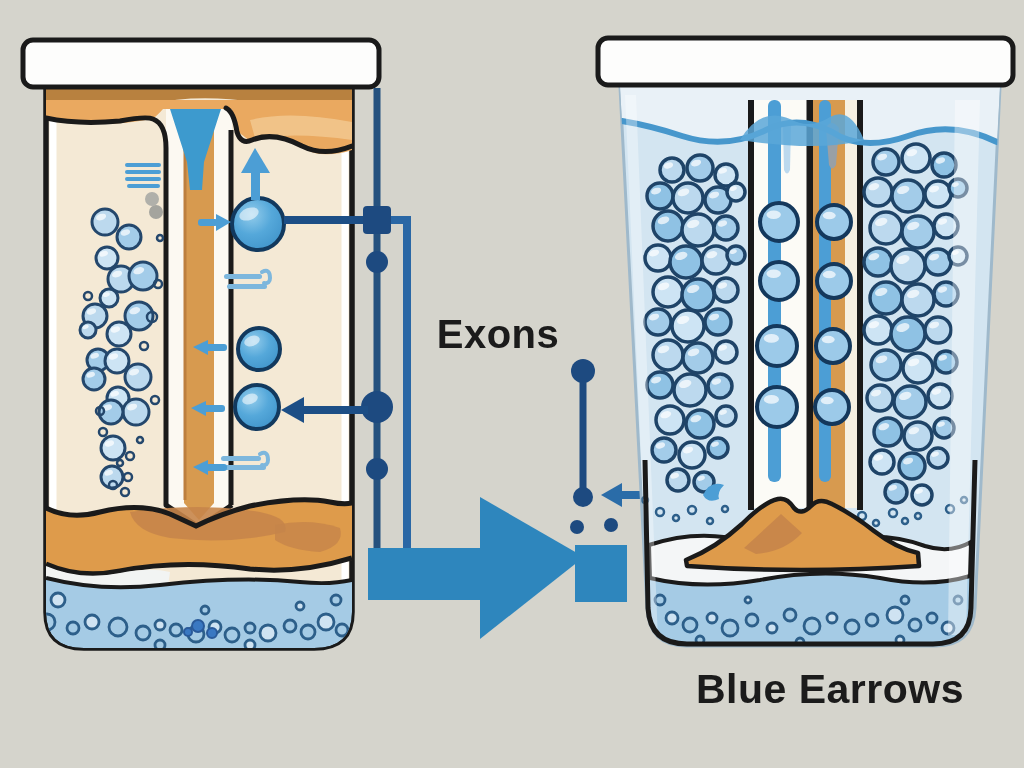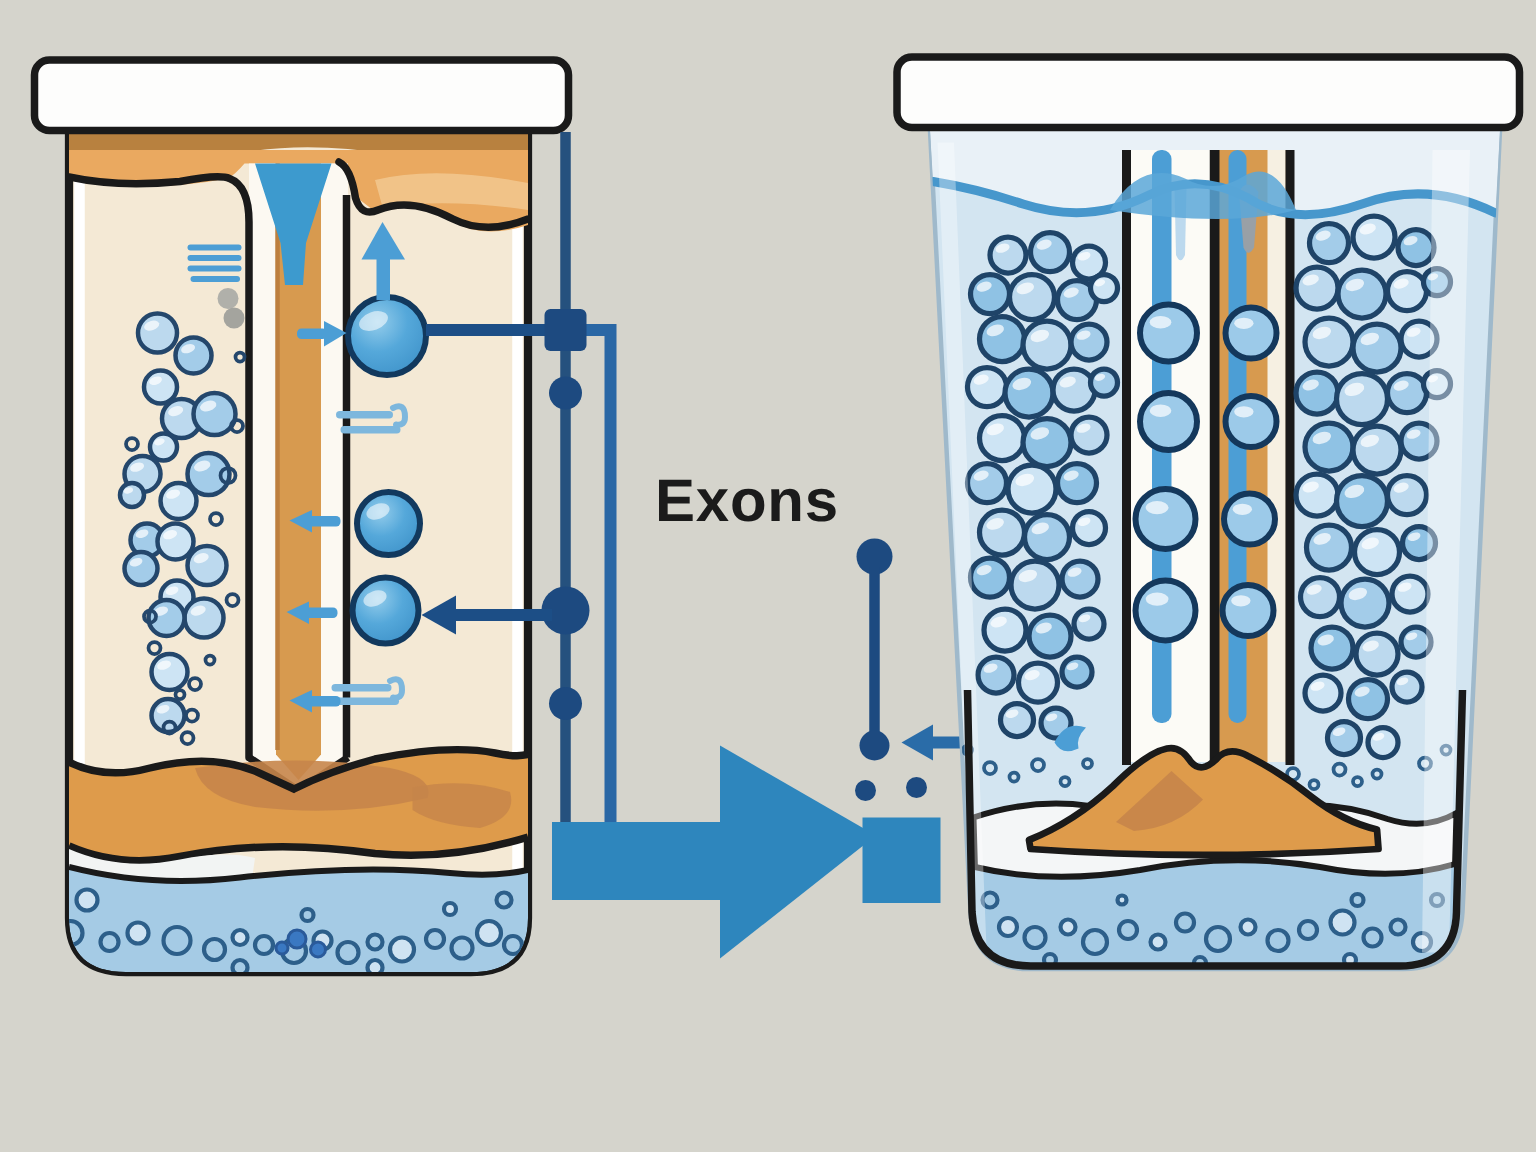--- a/index.html
+++ b/index.html
@@ -453,13 +453,14 @@
 
       <path d="M955,100 L980,100 L966,635 L948,635 Z" fill="#ffffff" opacity="0.4"></path>
       <path d="M625,95 L636,95 L658,640 L649,640 Z" fill="#ffffff" opacity="0.35"></path>
     </g>
     <path d="M645,460 L648,608 Q650,644 687,644 L933,644 Q970,644 971,608 L975,460" fill="none" stroke="#1a1a1a" stroke-width="5"></path>
     <rect x="598" y="38" width="415" height="47" rx="10" stroke="#1a1a1a" stroke-width="5" fill="#fdfdfc"></rect>
   </g>
 </svg>
 
 <div class="lbl lbl-exons">Exons</div>
+<div class="lbl lbl-blue">Blue Earrows</div>
 </div>
 
 </body></html>

